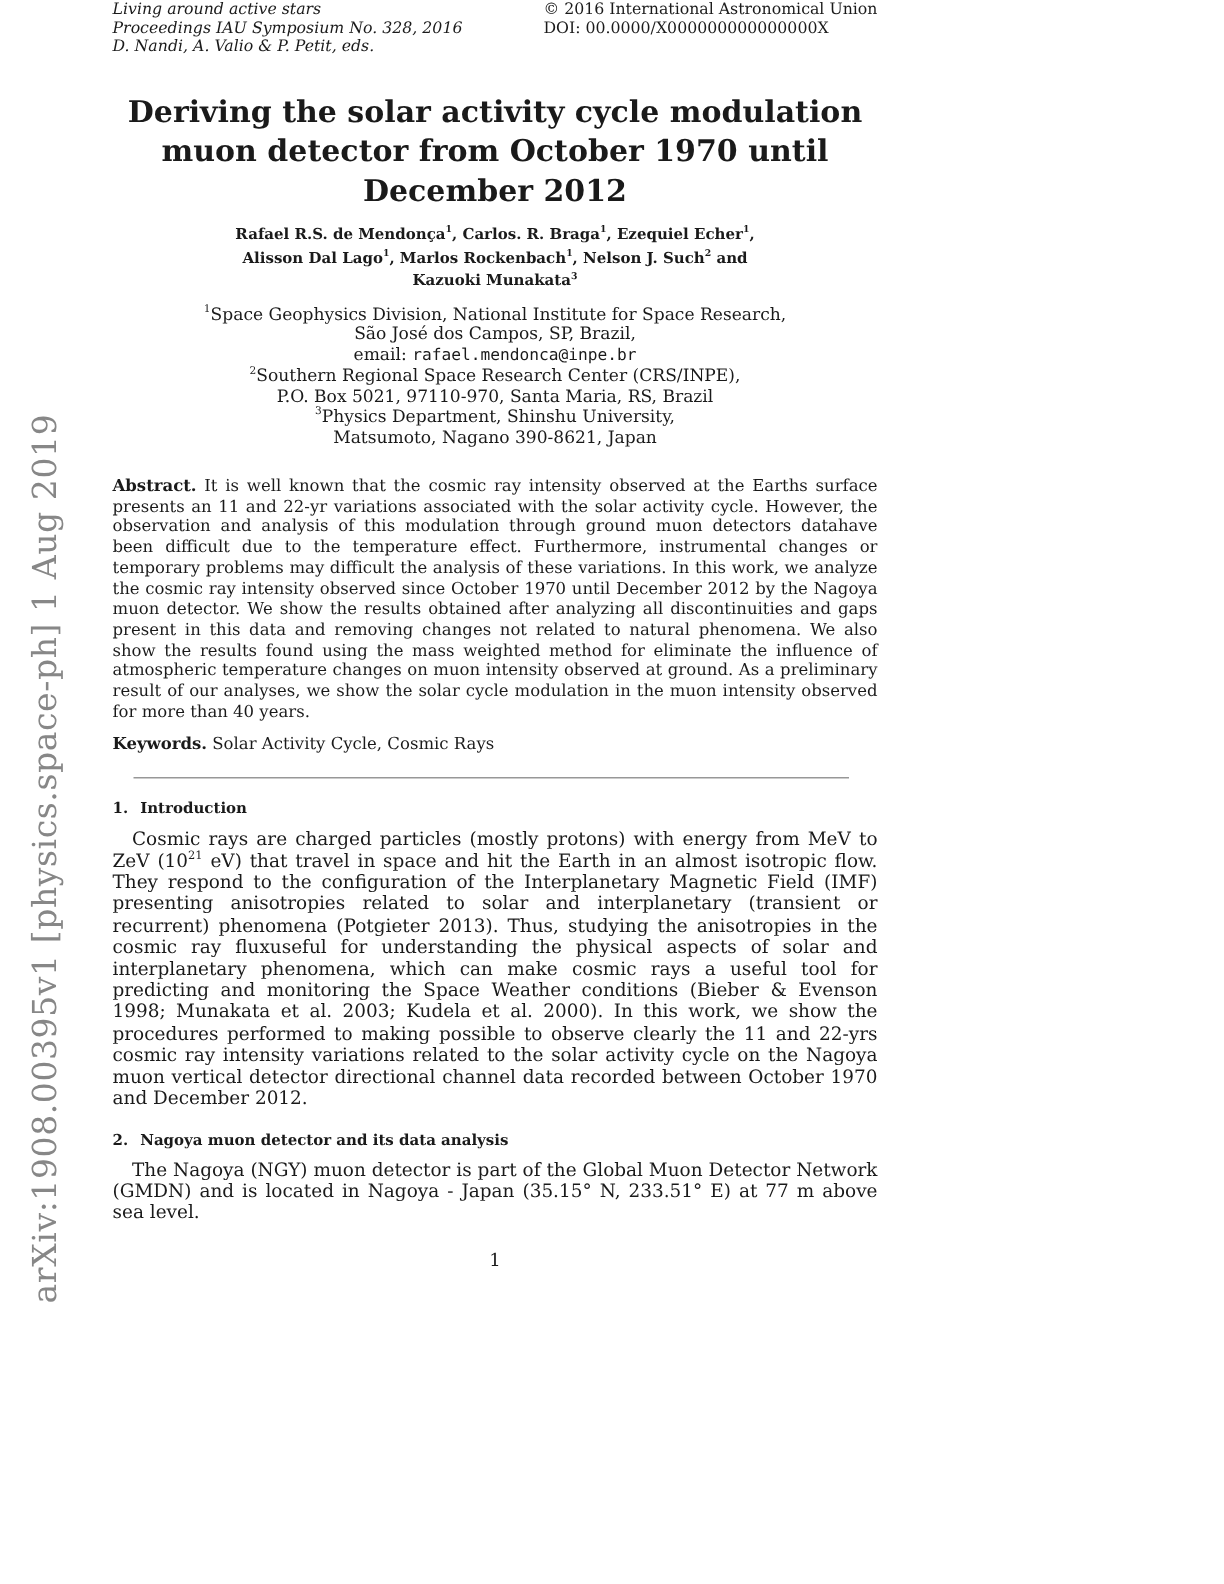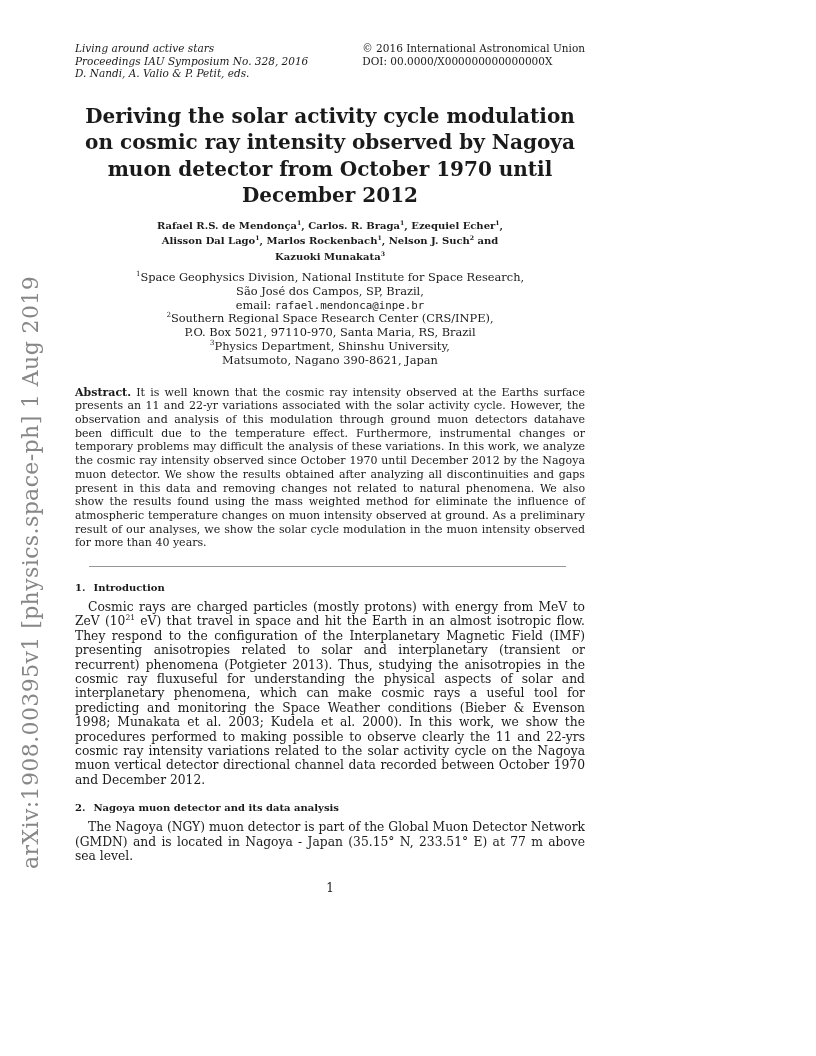--- a/index.html
+++ b/index.html
@@ -24,21 +24,20 @@
     letter-spacing: 0.4px;
     color: #878787;
   }
   .content {
     position: absolute;
     left: 75px;
     top: 0;
     width: 510px;
   }
   .hdr {
-    margin-top: 42px;
     display: flex;
     justify-content: space-between;
     font-size: 10.5px;
     line-height: 12.5px;
   }
   .hdr-left { font-style: italic; }
   .hdr-right { text-align: left; font-style: normal; }
   .title {
     margin-top: 23px;
     text-align: center;
@@ -118,21 +117,20 @@
         <div>D. Nandi, A. Valio &amp; P. Petit, eds.</div>
       </div>
       <div class="hdr-right">
         <div>© 2016 International Astronomical Union</div>
         <div>DOI: 00.0000/X000000000000000X</div>
       </div>
     </div>
 
     <div class="title">
       <div>Deriving the solar activity cycle modulation</div>
-      <div>on cosmic ray intensity observed by Nagoya</div>
       <div>muon detector from October 1970 until</div>
       <div>December 2012</div>
     </div>
 
     <div class="authors">
       <div>Rafael R.S. de Mendonça<sup>1</sup>, Carlos. R. Braga<sup>1</sup>, Ezequiel Echer<sup>1</sup>,</div>
       <div>Alisson Dal Lago<sup>1</sup>, Marlos Rockenbach<sup>1</sup>, Nelson J. Such<sup>2</sup> and</div>
       <div>Kazuoki Munakata<sup>3</sup></div>
     </div>
 
@@ -141,20 +139,21 @@
       <div>São José dos Campos, SP, Brazil,</div>
       <div><span>email: </span><span class="mono">rafael.mendonca@inpe.br</span></div>
       <div><sup>2</sup>Southern Regional Space Research Center (CRS/INPE),</div>
       <div>P.O. Box 5021, 97110-970, Santa Maria, RS, Brazil</div>
       <div><sup>3</sup>Physics Department, Shinshu University,</div>
       <div>Matsumoto, Nagano 390-8621, Japan</div>
     </div>
 
     <div class="abstract"><b>Abstract.</b> <span>It is well known that the cosmic ray intensity observed at the Earths surface presents an 11 and 22-yr variations associated with the solar activity cycle. However, the observation and analysis of this modulation through ground muon detectors datahave been difficult due to the temperature effect. Furthermore, instrumental changes or temporary problems may difficult the analysis of these variations. In this work, we analyze the cosmic ray intensity observed since October 1970 until December 2012 by the Nagoya muon detector. We show the results obtained after analyzing all discontinuities and gaps present in this data and removing changes not related to natural phenomena. We also show the results found using the mass weighted method for eliminate the influence of atmospheric temperature changes on muon intensity observed at ground. As a preliminary result of our analyses, we show the solar cycle modulation in the muon intensity observed for more than 40 years.</span></div>
 
+    <div class="keywords"><b>Keywords.</b> <span>Solar Activity Cycle, Cosmic Rays</span></div>
 
     <hr class="rule">
 
     <div class="sec-head"><span class="sec-num">1.</span><span>Introduction</span></div>
     <div class="sec-body">Cosmic rays are charged particles (mostly protons) with energy from MeV to ZeV (10<sup>21</sup> eV) that travel in space and hit the Earth in an almost isotropic flow. They respond to the configuration of the Interplanetary Magnetic Field (IMF) presenting anisotropies related to solar and interplanetary (transient or recurrent) phenomena (Potgieter 2013). Thus, studying the anisotropies in the cosmic ray fluxuseful for understanding the physical aspects of solar and interplanetary phenomena, which can make cosmic rays a useful tool for predicting and monitoring the Space Weather conditions (Bieber &amp; Evenson 1998; Munakata et al. 2003; Kudela et al. 2000). In this work, we show the procedures performed to making possible to observe clearly the 11 and 22-yrs cosmic ray intensity variations related to the solar activity cycle on the Nagoya muon vertical detector directional channel data recorded between October 1970 and December 2012.</div>
 
     <div class="sec-head"><span class="sec-num">2.</span><span>Nagoya muon detector and its data analysis</span></div>
     <div class="sec-body">The Nagoya (NGY) muon detector is part of the Global Muon Detector Network (GMDN) and is located in Nagoya - Japan (35.15° N, 233.51° E) at 77 m above sea level.</div>
 
     <div class="page-num">1</div>

